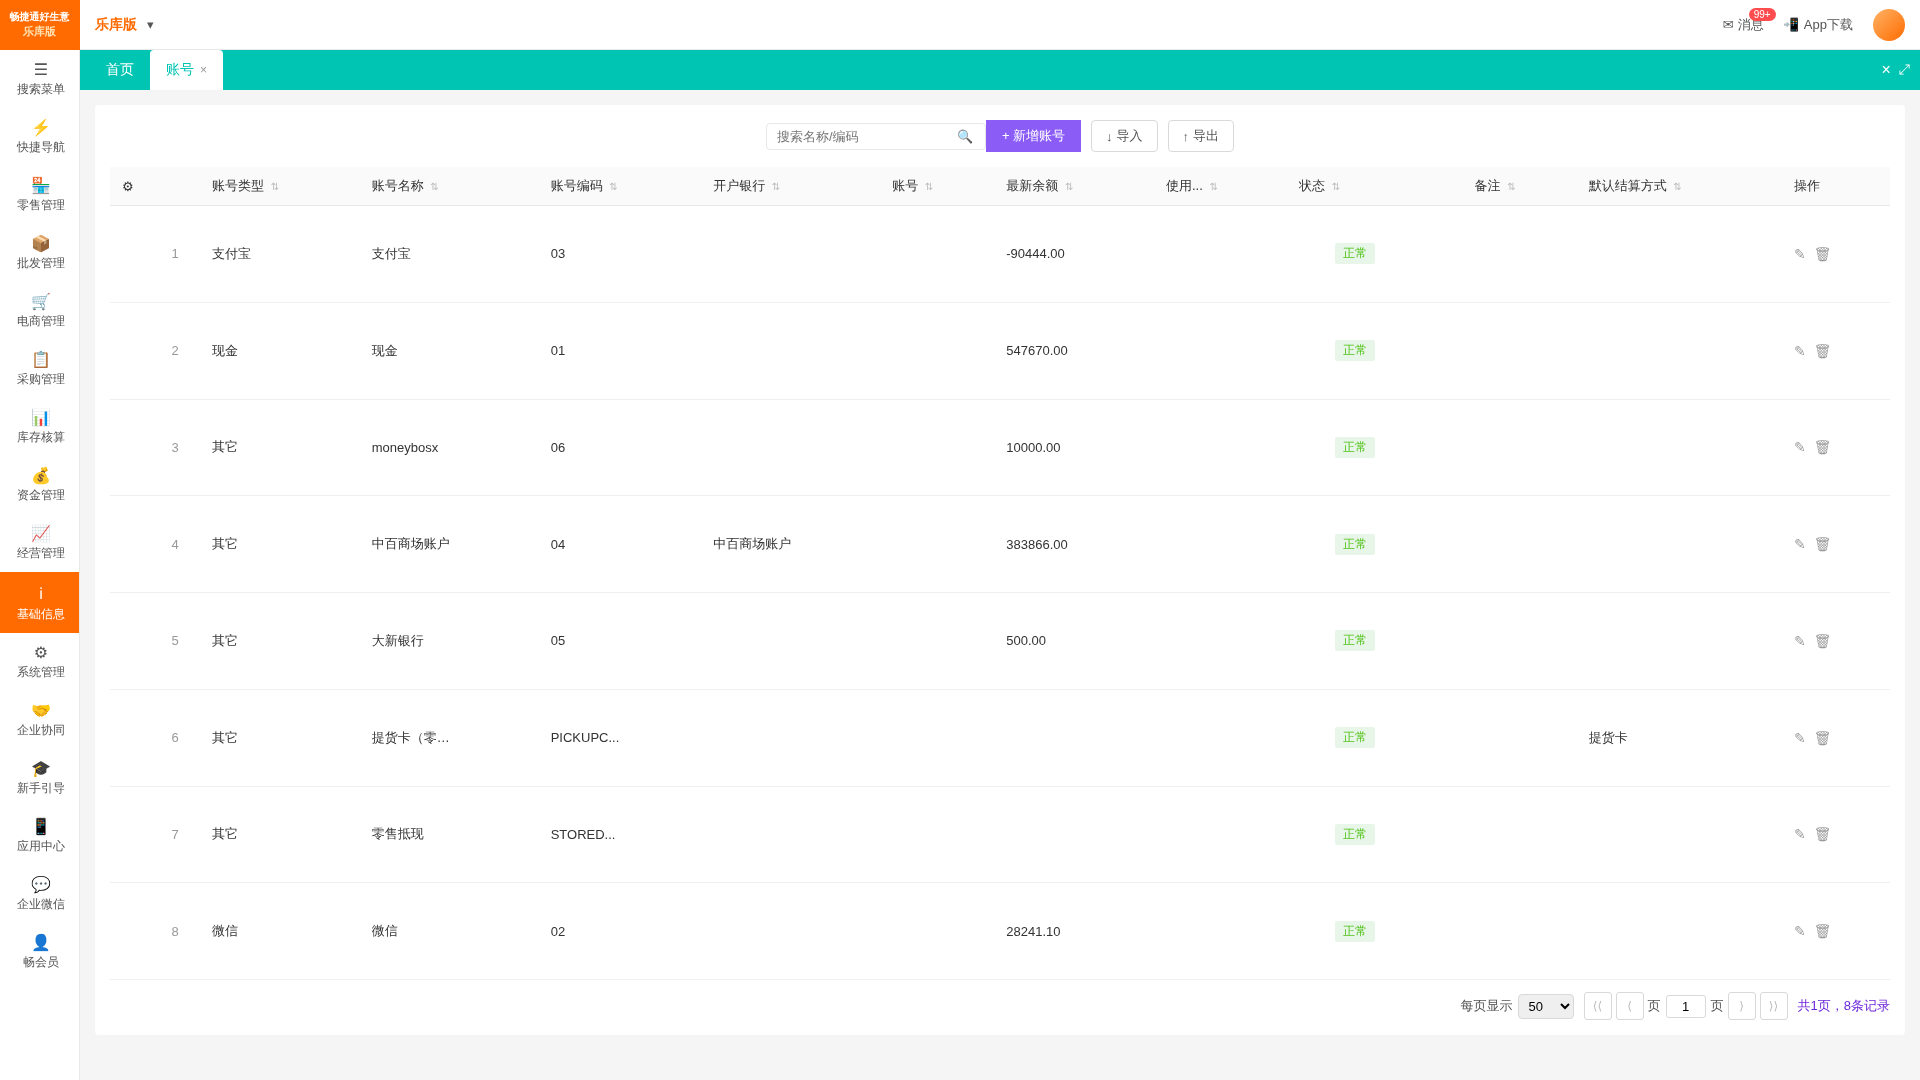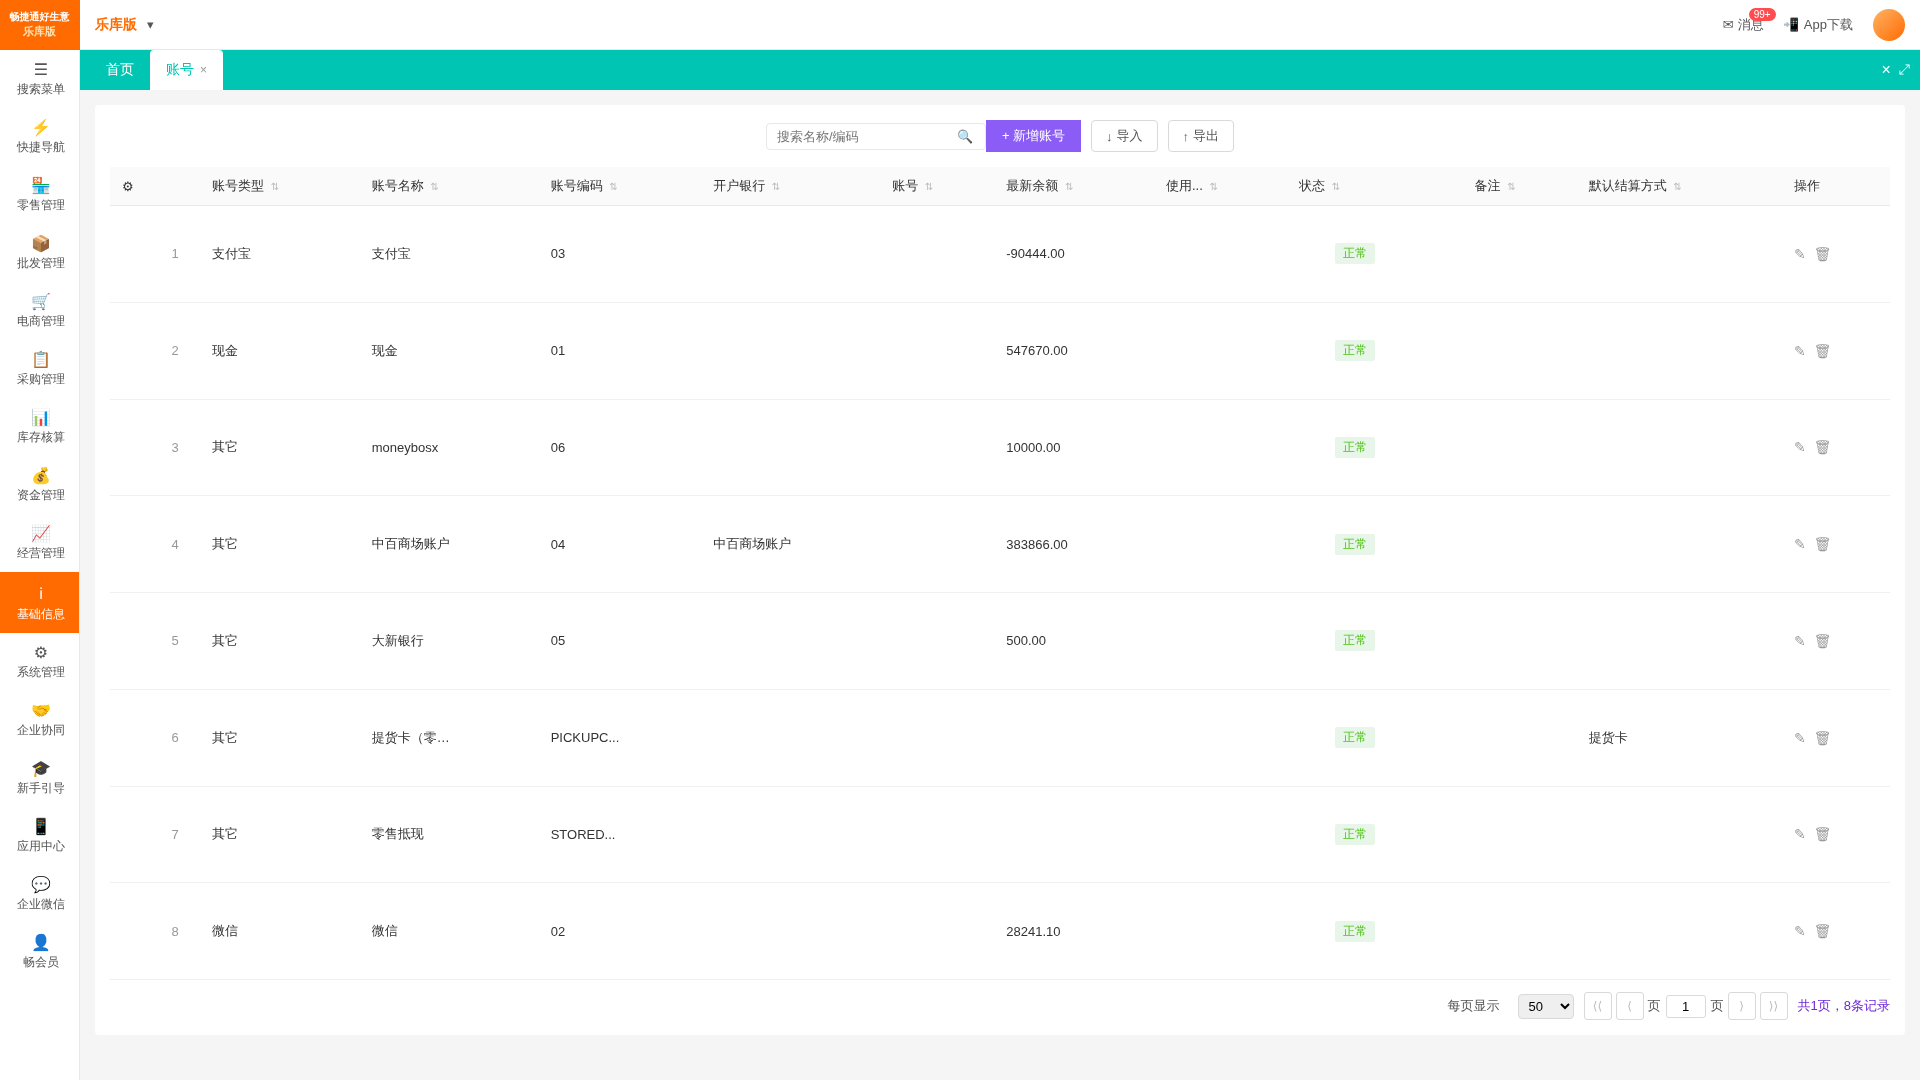--- a/index.html
+++ b/index.html
@@ -190,21 +190,21 @@
       align-items: center;
       justify-content: flex-end;
       padding: 12px 0 0;
       gap: 10px;
       color: #555;
       font-size: 13px;
     }
     .pagination-bar .page-size-select {
       display: flex;
       align-items: center;
-      gap: 18px;
+      gap: 5px;
     }
     .pagination-bar select {
       border: 1px solid #d9d9d9;
       border-radius: 4px;
       padding: 3px 6px;
       font-size: 13px;
       cursor: pointer;
     }
     .pagination-btns { display: flex; align-items: center; gap: 4px; }
     .page-btn {

